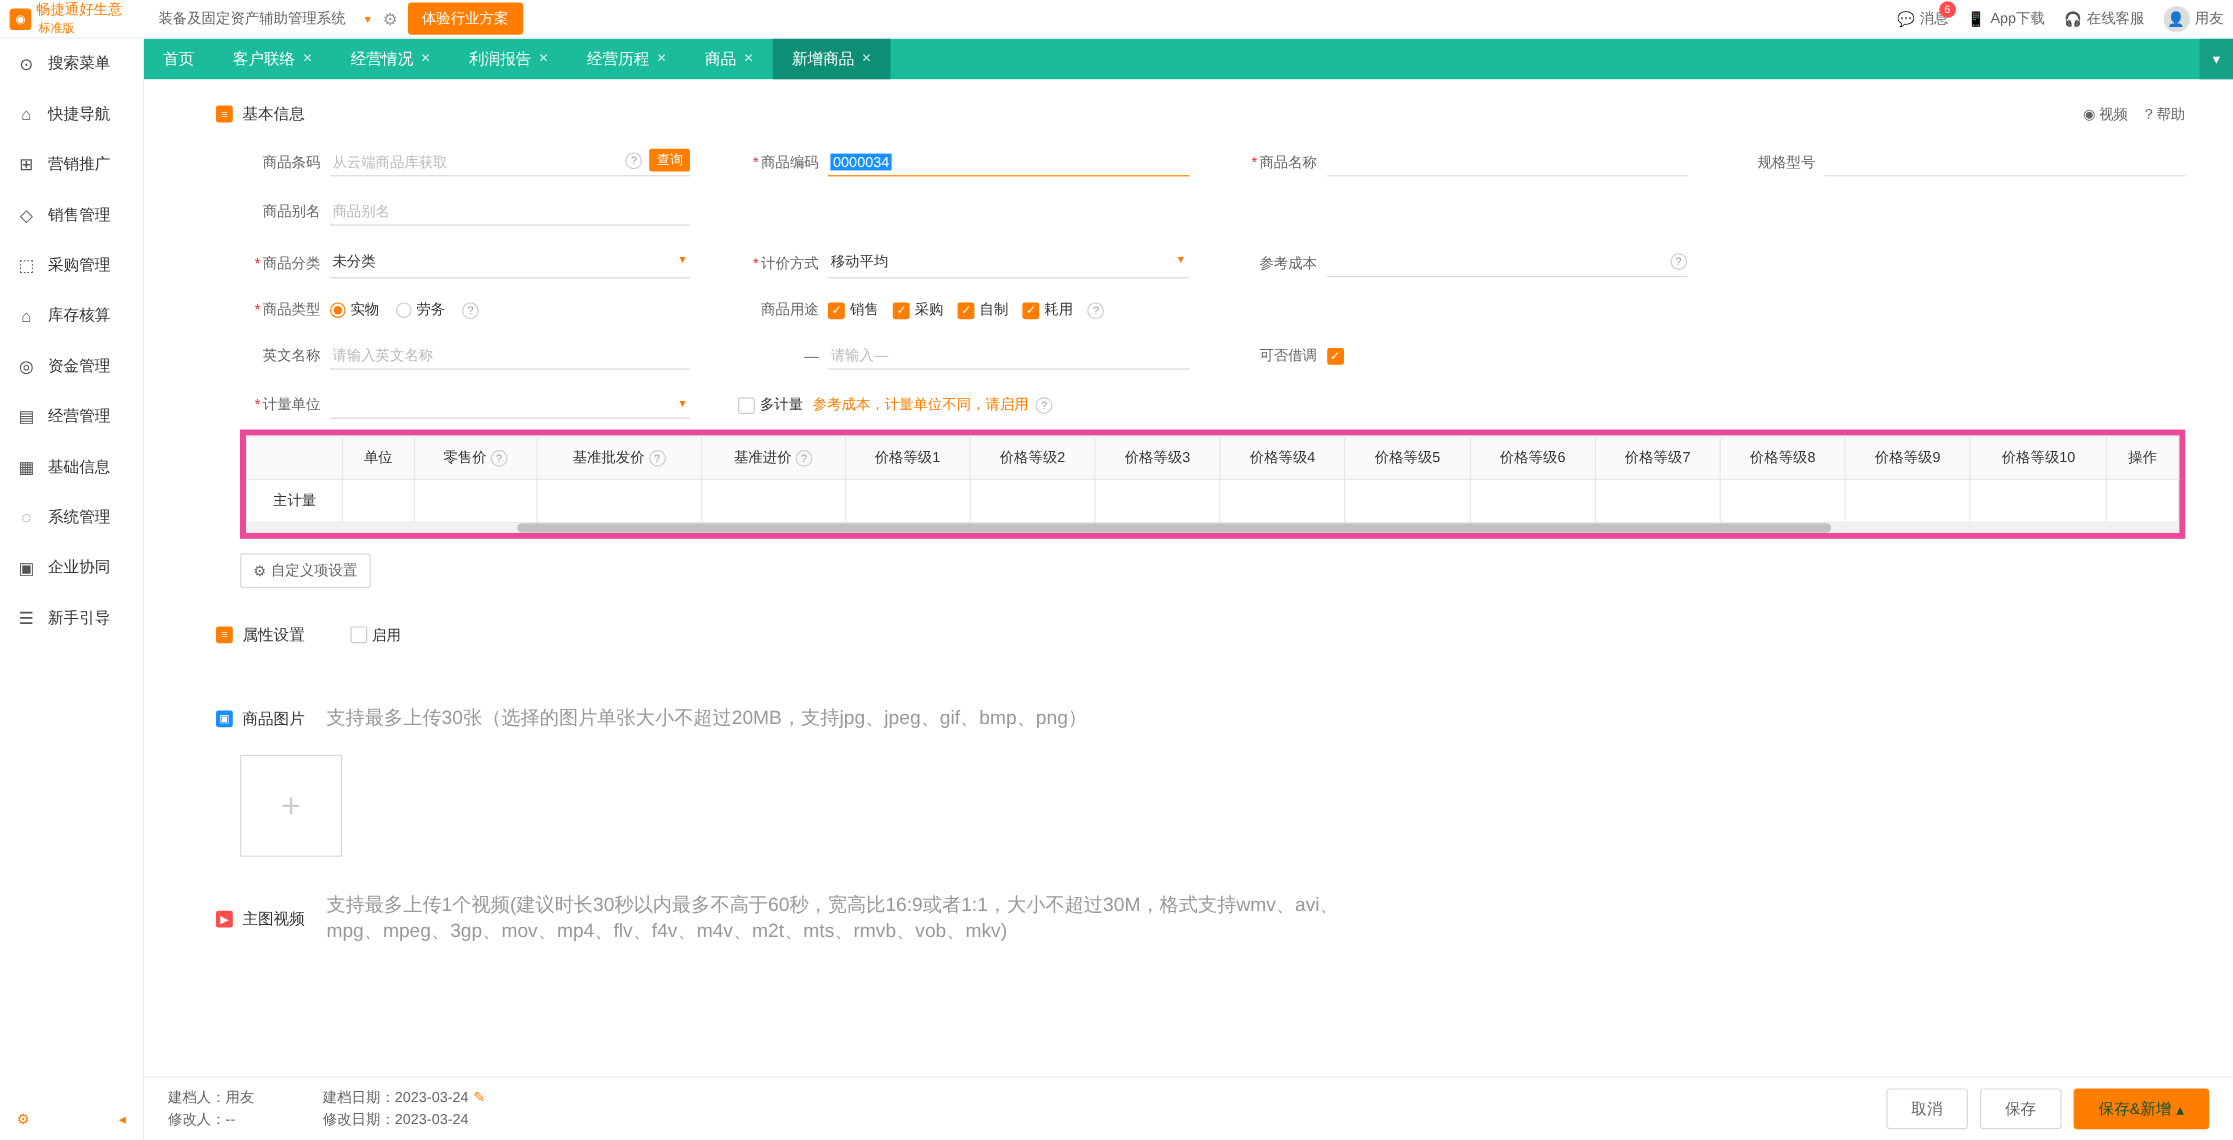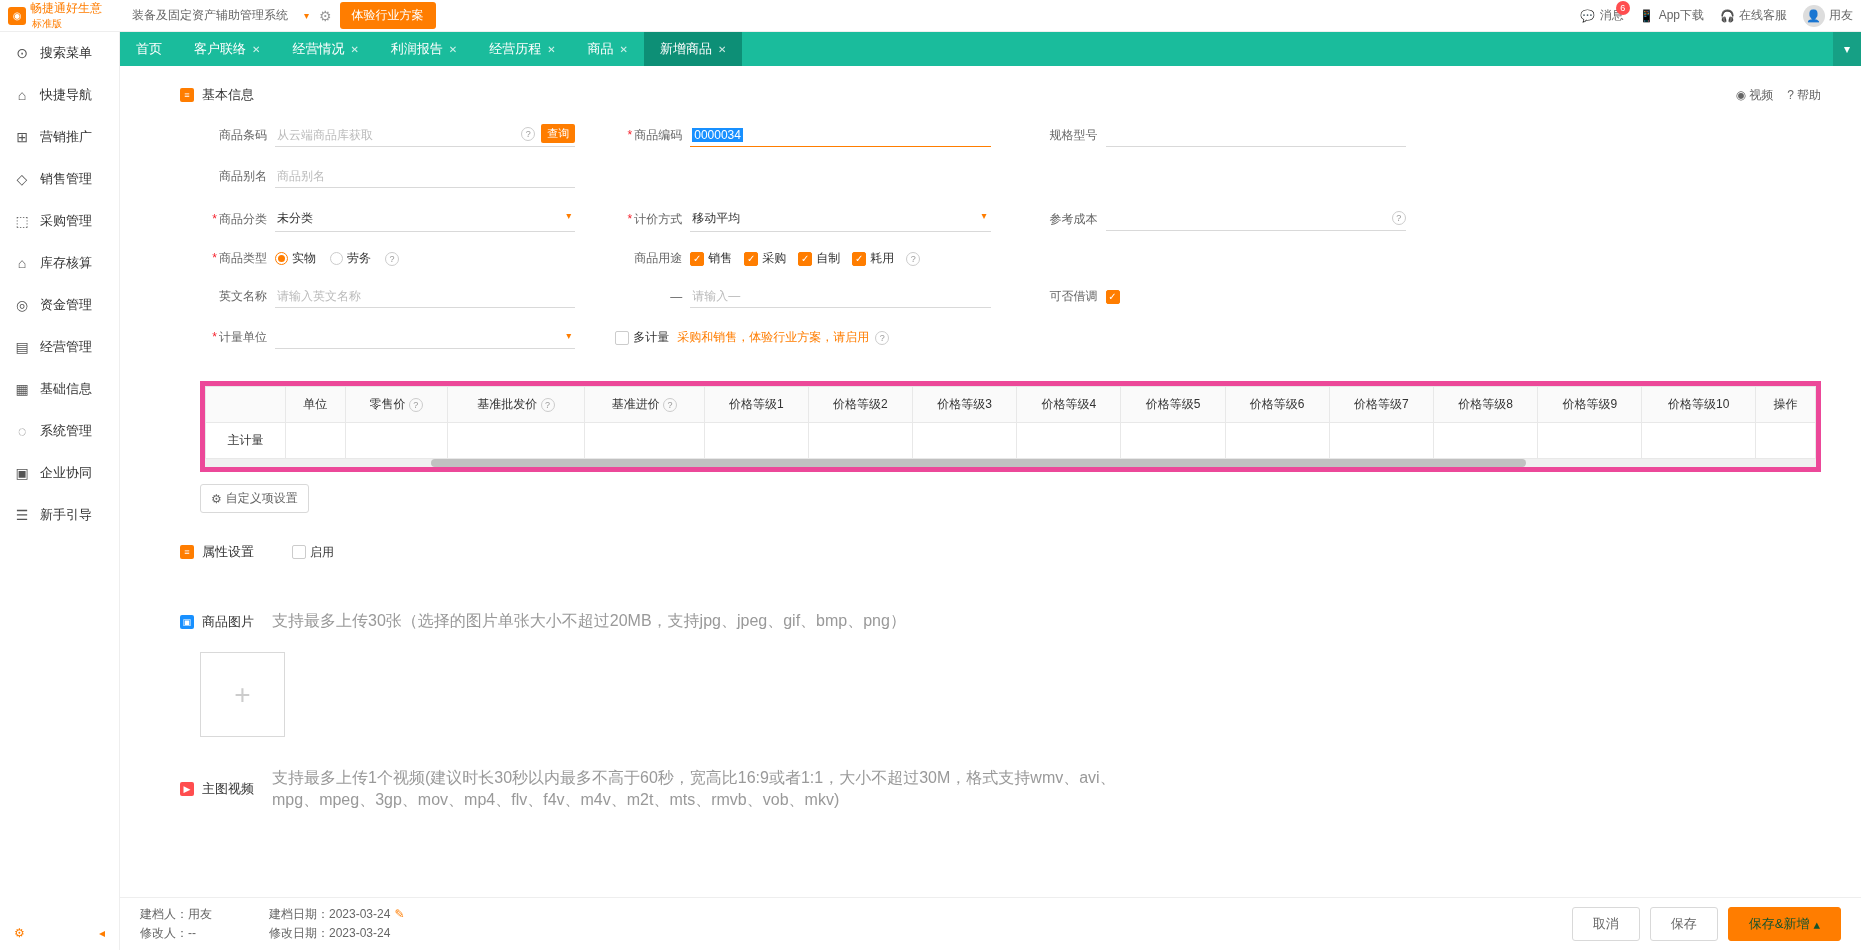--- a/index.html
+++ b/index.html
@@ -38,21 +38,21 @@
 .tabs-expand { margin-left: auto; background: #16a085; width: 28px; display: flex; align-items: center; justify-content: center; color: #fff; cursor: pointer; }
 
 .form-area { flex: 1; overflow-y: auto; padding: 20px 40px 0 60px; position: relative; }
 .section-header { display: flex; align-items: center; gap: 8px; margin-bottom: 20px; }
 .section-icon { width: 14px; height: 14px; background: #ff7d00; border-radius: 2px; display: flex; align-items: center; justify-content: center; color: #fff; font-size: 9px; }
 .section-icon.blue { background: #1890ff; }
 .section-title { font-size: 13px; color: #333; font-weight: 500; }
 .section-help { margin-left: auto; display: flex; gap: 14px; color: #666; }
 .section-help span { display: flex; align-items: center; gap: 3px; cursor: pointer; }
 
-.form-grid { display: grid; grid-template-columns: repeat(4, 1fr); gap: 18px 40px; margin-bottom: 32px; padding-left: 20px; }
+.form-grid { display: grid; grid-template-columns: repeat(4, 1fr); gap: 18px 40px; margin-bottom: 9px; padding-left: 20px; }
 .form-row { display: flex; align-items: center; }
 .form-label { width: 75px; text-align: right; color: #666; font-size: 12px; padding-right: 8px; flex-shrink: 0; }
 .form-label .req { color: #f5222d; margin-right: 2px; }
 .form-control { flex: 1; position: relative; }
 .form-input { width: 100%; border: none; border-bottom: 1px solid #d9d9d9; padding: 4px 2px; font-size: 12px; outline: none; background: transparent; }
 .form-input.active { border-bottom-color: #ff7d00; }
 .input-selected { background: #1890ff; color: #fff; padding: 0 2px; }
 .form-input::placeholder { color: #bbb; }
 .query-btn { position: absolute; right: 0; top: 0; background: #ff7d00; color: #fff; font-size: 11px; padding: 2px 6px; border: none; border-radius: 2px; cursor: pointer; }
 .help-q { position: absolute; right: 0; top: 3px; width: 14px; height: 14px; border: 1px solid #ccc; border-radius: 50%; font-size: 9px; display: flex; align-items: center; justify-content: center; color: #999; cursor: pointer; }
@@ -246,20 +246,24 @@
               <span class="help-q" style="right:40px">?</span>
             </div>
           </div>
           <div class="form-row">
             <div class="form-label"><span class="req">*</span><span>商品编码</span></div>
             <div class="form-control">
               <div class="form-input active"><span class="input-selected">0000034</span></div>
             </div>
           </div>
           <div class="form-row">
+            <div class="form-label"><span class="req">*</span><span>商品名称</span></div>
+            <div class="form-control"><input class="form-input" style=""></div>
+          </div>
+          <div class="form-row">
             <div class="form-label">规格型号</div>
             <div class="form-control"><input class="form-input" style=""></div>
           </div>
 
           <div class="form-row span4" style="grid-column: 1 / 2">
             <div class="form-label">商品别名</div>
             <div class="form-control"><input class="form-input" placeholder="商品别名" style=""></div>
           </div>
 
           <div class="form-row" style="grid-column: 1">
@@ -350,21 +354,21 @@
               <input class="form-input" style="">
               <span class="dropdown-arrow">▾</span>
             </div>
           </div>
           <div class="form-row span2">
             <div class="form-control" style="display:flex;align-items:center">
               <label class="checkbox">
                   <span class="checkbox-box"></span>
                   <span>多计量</span>
                 </label>
-              <span class="hint-text">采购和销售，体验行业方案，请启用</span>
+              <span class="hint-text">参考成本，计量单位不同，请启用</span>
               <span class="help-q" style="position:static;margin-left:6px">?</span>
             </div>
           </div>
         </div>
 
         
         <div class="price-table">
           <table>
             <thead>
               <tr>

